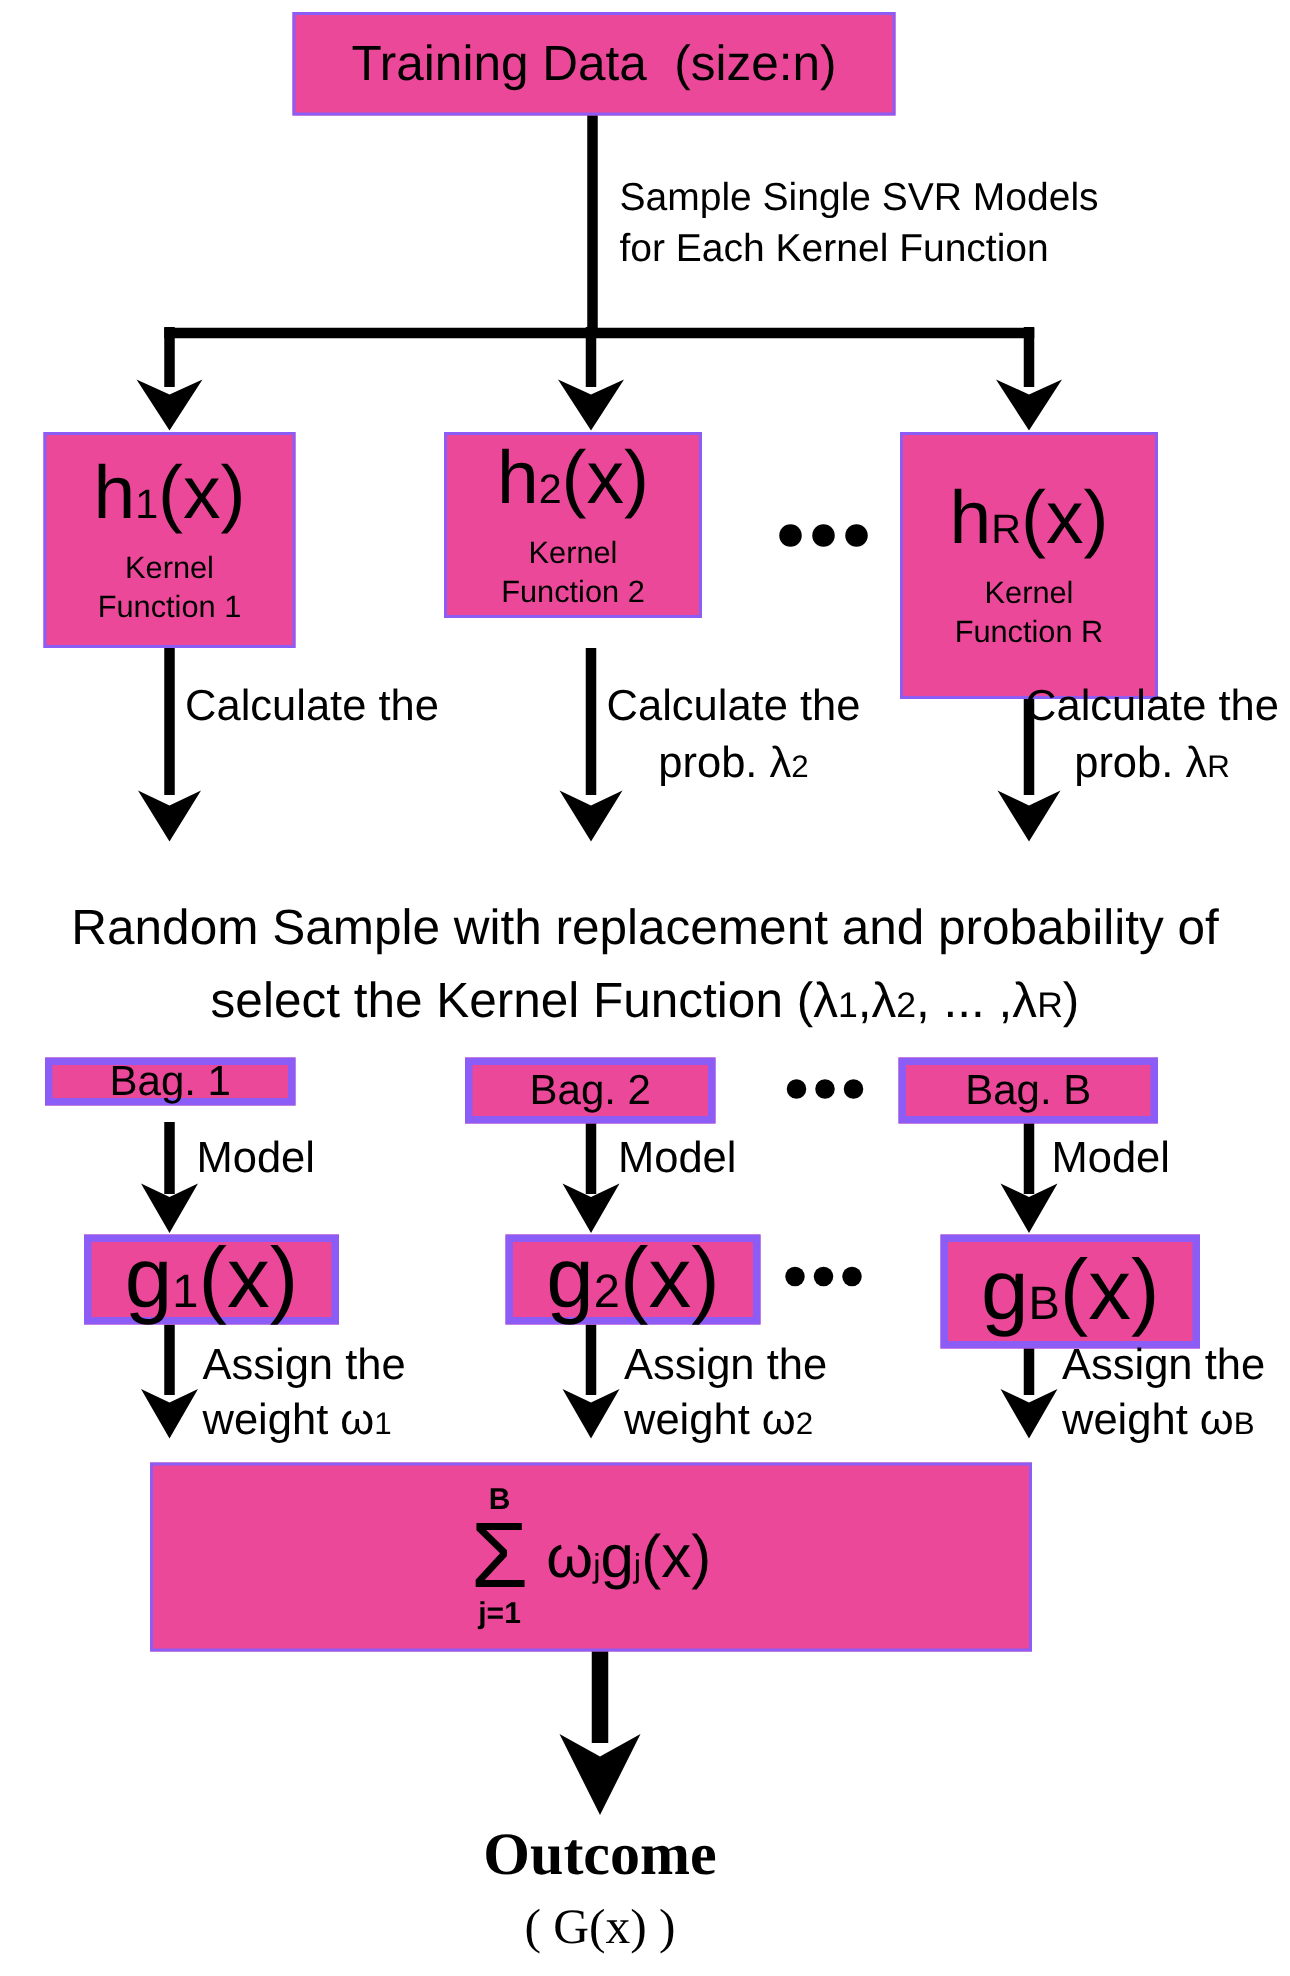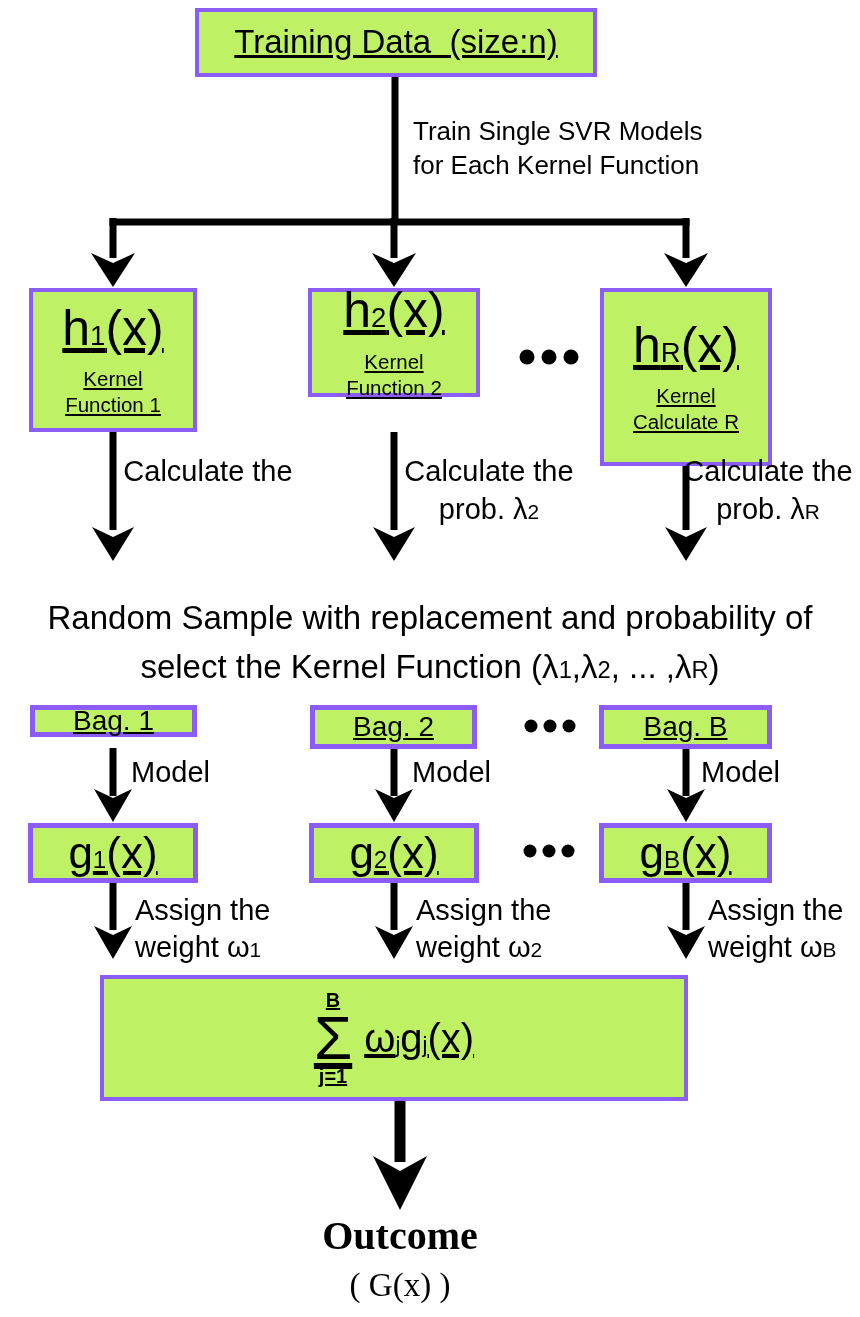--- a/index.html
+++ b/index.html
@@ -2,34 +2,34 @@
 <html><head>
 <meta charset="utf-8">
 <style>
   html,body{margin:0;padding:0;background:#fff;}
   .canvas{
     position:relative;width:860px;height:1317px;background:#fff;
     font-family:"Liberation Sans",sans-serif;color:#000;overflow:hidden;
   }
   .layer{position:absolute;left:0;top:0;}
   .box{
-    position:absolute;box-sizing:border-box;border:4px solid #8b5cf6;background:#bef264;
+    position:absolute;box-sizing:border-box;border:2px solid #8b5cf6;background:#ec4899;
     display:flex;flex-direction:column;align-items:center;justify-content:center;
-    text-align:center;line-height:1.05;white-space:nowrap;text-decoration:underline;
+    text-align:center;line-height:1.05;white-space:nowrap;
   }
   .training{font-size:33px;}
   .kmain{font-size:50px;}
   .sub{font-size:0.55em;}
   .klabel{font-size:20.5px;line-height:26px;margin-top:12px;}
   .edge-label{position:absolute;font-size:26px;line-height:34px;white-space:nowrap;}
   .calc{position:absolute;font-size:29px;line-height:38px;text-align:center;width:180px;}
   .lam{font-size:0.72em;}
   .rs{position:absolute;left:0;top:593px;width:860px;text-align:center;font-size:33px;line-height:49px;}
   .bagbox{border-width:5px;font-size:28px;}
-  .gbox{border-width:5px;font-size:44px;}
+  .gbox{border-width:5px;font-size:57px;margin-left:28px;}
   .model{position:absolute;font-size:29px;white-space:nowrap;}
   .assign{position:absolute;font-size:29px;line-height:37px;white-space:nowrap;}
   .sumrow{display:flex;flex-direction:row;align-items:center;gap:12px;}
   .sigcol{display:flex;flex-direction:column;align-items:center;font-size:20px;line-height:1;gap:3px;font-weight:600;}
   .sigma{font-size:62px;line-height:0.82;font-weight:400;}
   .sumformula{font-size:40px;}
   .fsub{font-size:0.55em;}
   .outcome-block{position:absolute;left:230px;top:1212px;width:340px;text-align:center;font-family:Liberation Serif, serif;}
   .outcome-title{font-size:40px;font-weight:700;}
   .outcome-formula{font-size:33px;margin-top:8px;}
@@ -121,43 +121,43 @@
       <line class="stroke" x1="400" y1="1100" x2="400" y2="1162" stroke-width="11"></line>
       <polygon class="fill" points="373,1156 400,1210 427,1156 400,1171"></polygon>
     </g>
   </svg>
 
   <div class="box training" style="left:195px;top:8px;width:402px;height:69px;">
     <span>Training Data&nbsp;&nbsp;(size:n)</span>
   </div>
 
   <div class="edge-label" style="left:413px;top:114px;">
-    <div>Train Single SVR Models</div>
+    <div>Sample Single SVR Models</div>
     <div>for Each Kernel Function</div>
   </div>
 
   <div class="box" style="left:29px;top:288px;width:168px;height:144px;">
     <div class="kmain"><span>h</span><span class="sub">1</span><span>(x)</span></div>
     <div class="klabel">
       <div>Kernel</div>
       <div>Function 1</div>
     </div>
   </div>
-  <div class="box" style="left:308px;top:288px;width:172px;height:109px;">
+  <div class="box" style="left:296px;top:288px;width:172px;height:124px;">
     <div class="kmain"><span>h</span><span class="sub">2</span><span>(x)</span></div>
     <div class="klabel">
       <div>Kernel</div>
       <div>Function 2</div>
     </div>
   </div>
   <div class="box" style="left:600px;top:288px;width:172px;height:178px;">
     <div class="kmain"><span>h</span><span class="sub">R</span><span>(x)</span></div>
     <div class="klabel">
       <div>Kernel</div>
-      <div>Calculate R</div>
+      <div>Function R</div>
     </div>
   </div>
 
   <div class="calc" style="left:118px;top:452px;">
     <div>Calculate the</div>
   </div>
   <div class="calc" style="left:399px;top:452px;">
     <div>Calculate the</div>
     <div><span>prob. λ</span><span class="lam">2</span></div>
   </div>
@@ -184,21 +184,21 @@
   <div class="model" style="left:131px;top:756px;">Model</div>
   <div class="model" style="left:412px;top:756px;">Model</div>
   <div class="model" style="left:701px;top:756px;">Model</div>
 
   <div class="box gbox" style="left:28px;top:823px;width:170px;height:60px;">
     <div><span>g</span><span class="sub">1</span><span>(x)</span></div>
   </div>
   <div class="box gbox" style="left:309px;top:823px;width:170px;height:60px;">
     <div><span>g</span><span class="sub">2</span><span>(x)</span></div>
   </div>
-  <div class="box gbox" style="left:599px;top:823px;width:173px;height:60px;">
+  <div class="box gbox" style="left:599px;top:823px;width:173px;height:76px;">
     <div><span>g</span><span class="sub">B</span><span>(x)</span></div>
   </div>
 
   <div class="assign" style="left:135px;top:892px;">
     <div>Assign the</div>
     <div><span>weight ω</span><span class="lam">1</span></div>
   </div>
   <div class="assign" style="left:416px;top:892px;">
     <div>Assign the</div>
     <div><span>weight ω</span><span class="lam">2</span></div>

